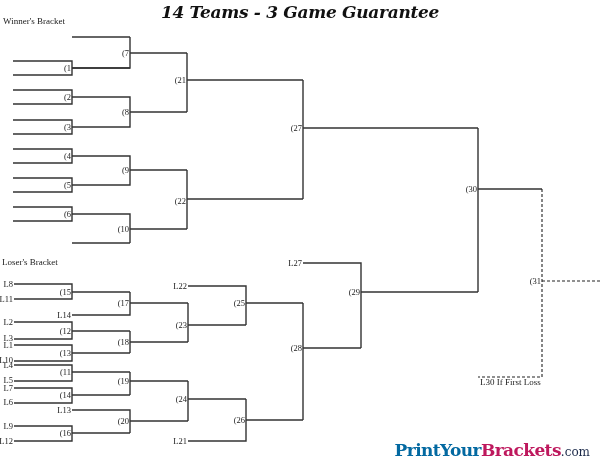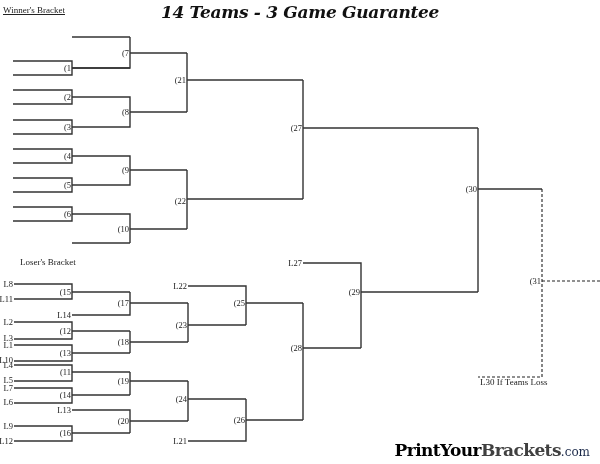--- a/index.html
+++ b/index.html
@@ -9,31 +9,31 @@
            font-family:"DejaVu Serif", serif; font-weight:bold; font-size:17px;
            letter-spacing:-0.3px; color:#111;font-style:italic; }
   .section-label { position:absolute; font-family:"Liberation Serif", serif;
                    font-size:9px; color:#222; }
   svg { position:absolute; left:0; top:0; }
   .ln { stroke:#333; stroke-width:1.4; fill:none; }
   .dash { stroke:#222; stroke-width:1.1; fill:none; stroke-dasharray:3,2; }
   .gtxt { font-family:"Liberation Serif", serif; font-size:8.5px; fill:#222; }
   #logo { position:absolute; right:10px; bottom:4px; font-family:"DejaVu Serif", serif;
           font-weight:bold; font-size:17px; letter-spacing:-0.6px; }
-  #logo .a { color:#000000; }
-  #logo .b { color:#404040;text-align:center; }
+  #logo .a { color:#0369a1; }
+  #logo .b { color:#be185d;text-align:center; }
   #logo .c { color:#1c2a4a; font-size:12px; font-weight:normal; letter-spacing:0; }
 </style>
 </head>
 <body>
 
 <div id="title">14 Teams - 3 Game Guarantee</div>
-<div class="section-label" style="left:3px;top:5px;text-decoration:underline;">Winner's Bracket</div>
-<div class="section-label" style="left:20px;top:257px;">Loser's Bracket</div>
-<div class="section-label" style="left:480px;top:377px;">L30 If Teams Loss</div>
+<div class="section-label" style="left:3px;top:16px;">Winner's Bracket</div>
+<div class="section-label" style="left:2px;top:257px;">Loser's Bracket</div>
+<div class="section-label" style="left:480px;top:377px;">L30 If First Loss</div>
 
 <svg width="600" height="464">
 
   <g>
 
     <path class="ln" d="M72 37 H130"></path>
 
     <path class="ln" d="M13 61 H72 V75 H13 M72 68 H130"></path>
 
     <path class="ln" d="M13 90 H72 V104 H13"></path>

